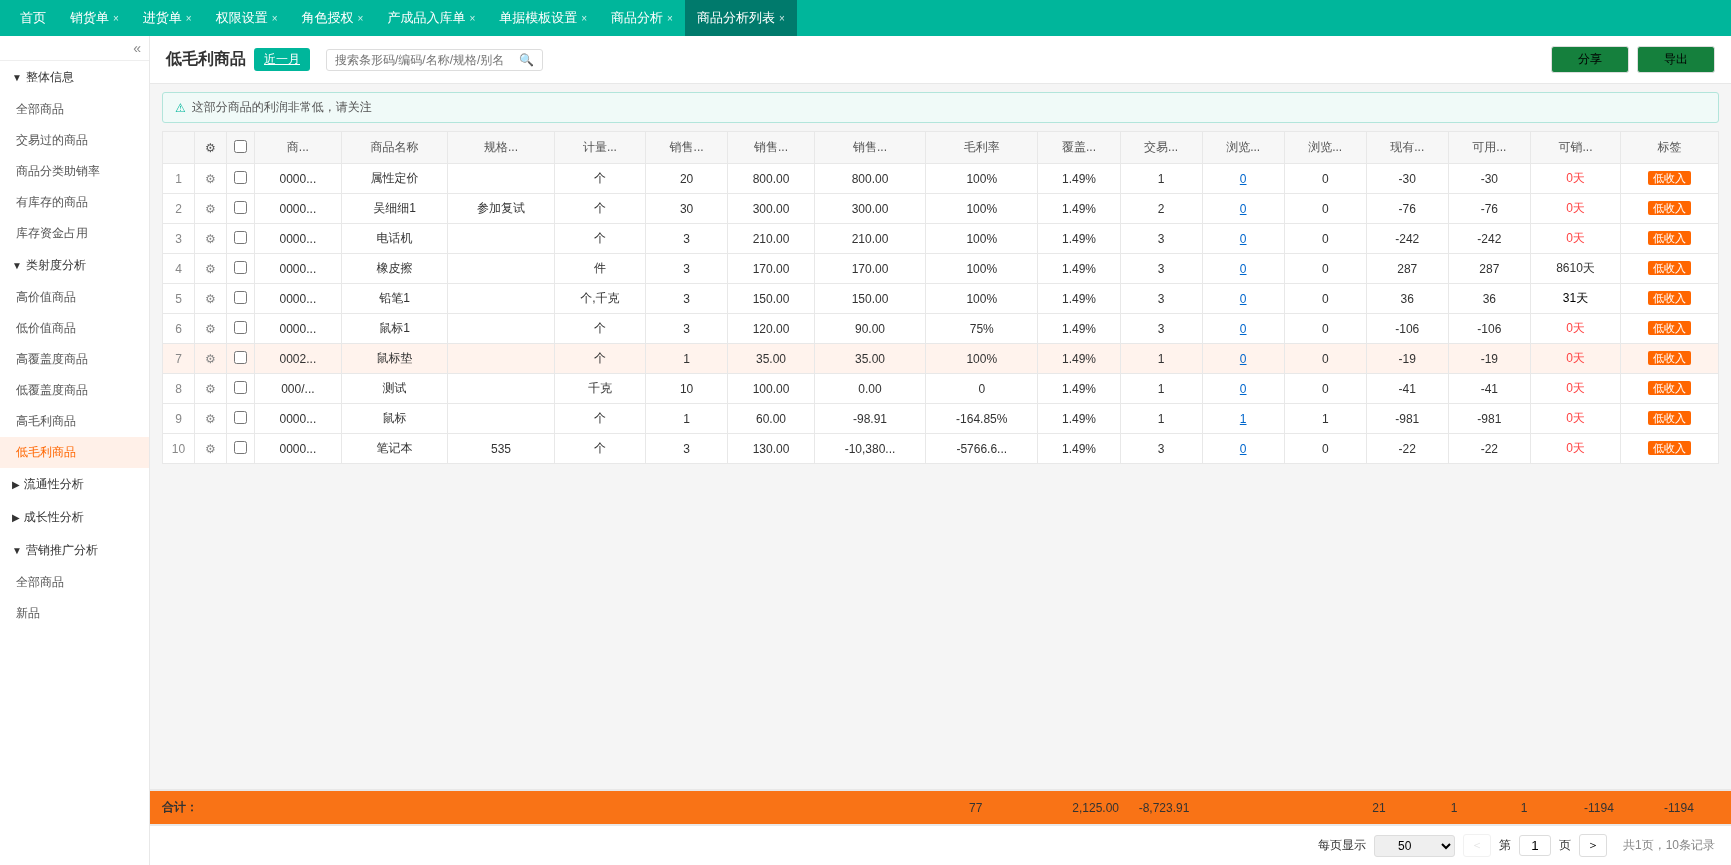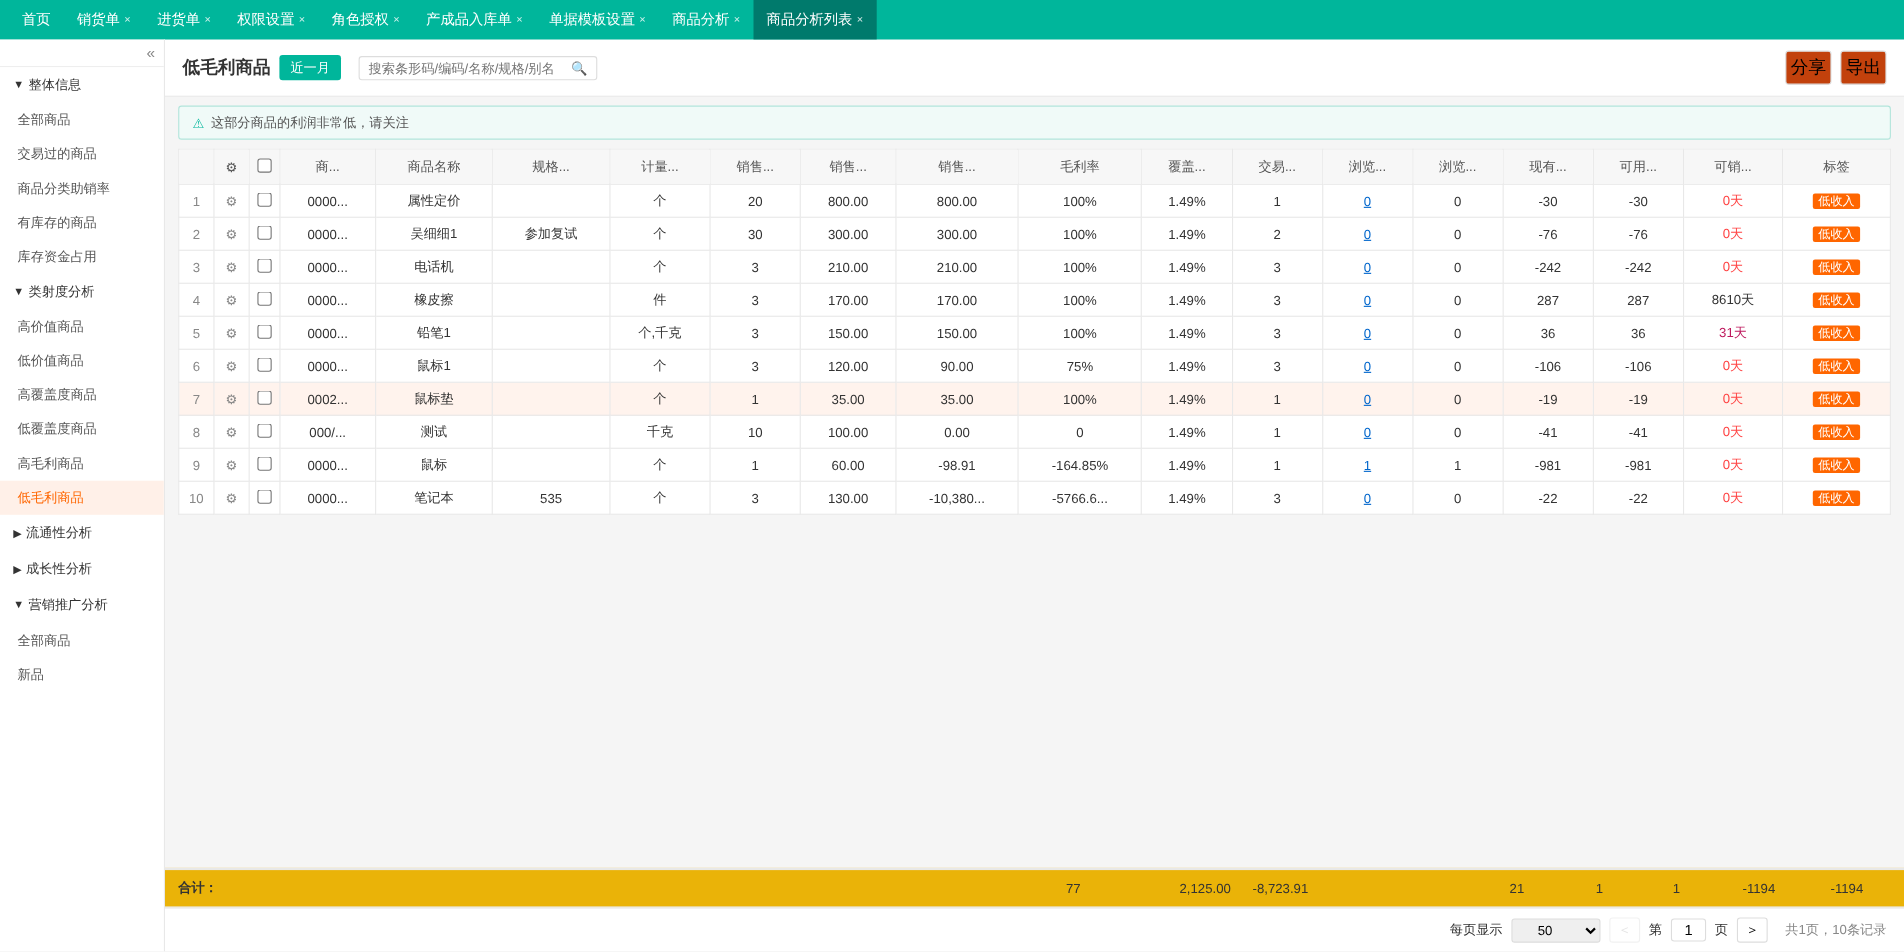--- a/index.html
+++ b/index.html
@@ -68,20 +68,21 @@
     }
     .page-title { font-size: 16px; font-weight: bold; color: #333; }
     .time-filter-btn {
       background: #00b69b;
       color: #fff;
       border: none;
       border-radius: 3px;
       padding: 3px 10px;
       font-size: 12px;
       cursor: pointer;
+      text-decoration: underline;
     }
     .search-box {
       margin-left: 8px;
       border: 1px solid #ddd;
       border-radius: 3px;
       padding: 3px 8px;
       display: flex;
       align-items: center;
       gap: 4px;
       background: #fff;
@@ -89,25 +90,25 @@
     .search-box input {
       border: none;
       outline: none;
       font-size: 12px;
       width: 180px;
       color: #999;
     }
     .header-actions { margin-left: auto; display: flex; gap: 8px; }
     .btn-share, .btn-export {
       border: 1px solid #ddd;
-      background: #c2410c;
-      padding: 4px 4px;
-      border-radius: 3px;
-      cursor: pointer;
-      font-size: 16px;
+      background: #15803d;
+      padding: 4px 26px;
+      border-radius: 3px;
+      cursor: pointer;
+      font-size: 12px;
       display: flex;
       align-items: center;
       gap: 4px;
     }
 
     
     .info-banner {
       background: #f0faf8;
       border: 1px solid #b2e5db;
       margin: 8px 12px;
@@ -155,21 +156,21 @@
       background: #ff6600;
       color: #fff;
       padding: 1px 5px;
       border-radius: 2px;
       font-size: 11px;
     }
     td.link-style { color: #0066cc; text-decoration: underline; cursor: pointer; }
 
     
     .table-footer {
-      background: #eab308;
+      background: #f97316;
       border-top: 2px solid #e8e8e8;
       display: flex;
       align-items: center;
       padding: 8px 12px;
       font-size: 12px;
       border-bottom: 1px solid #e8e8e8;
     }
     .table-footer .total-label { color: #333; font-weight: bold; width: 80px; }
 
     
@@ -418,21 +419,21 @@
       <td>3</td>
       <td>150.00</td>
       <td>150.00</td>
       <td>100%</td>
       <td>1.49%</td>
       <td>3</td>
       <td class="link-style">0</td>
       <td>0</td>
       <td>36</td>
       <td>36</td>
-      <td style="color:#be185d;">31天</td>
+      <td style="color:#000000;">31天</td>
       <td><span class="tag-label">低收入</span></td>
     </tr>
             <tr>
               <td class="num-col">6</td>
       <td class="settings-icon-cell">⚙</td>
       <td><input type="checkbox" style=""></td>
       <td>0000...</td>
       <td>鼠标1</td>
       <td></td>
       <td>个</td>

